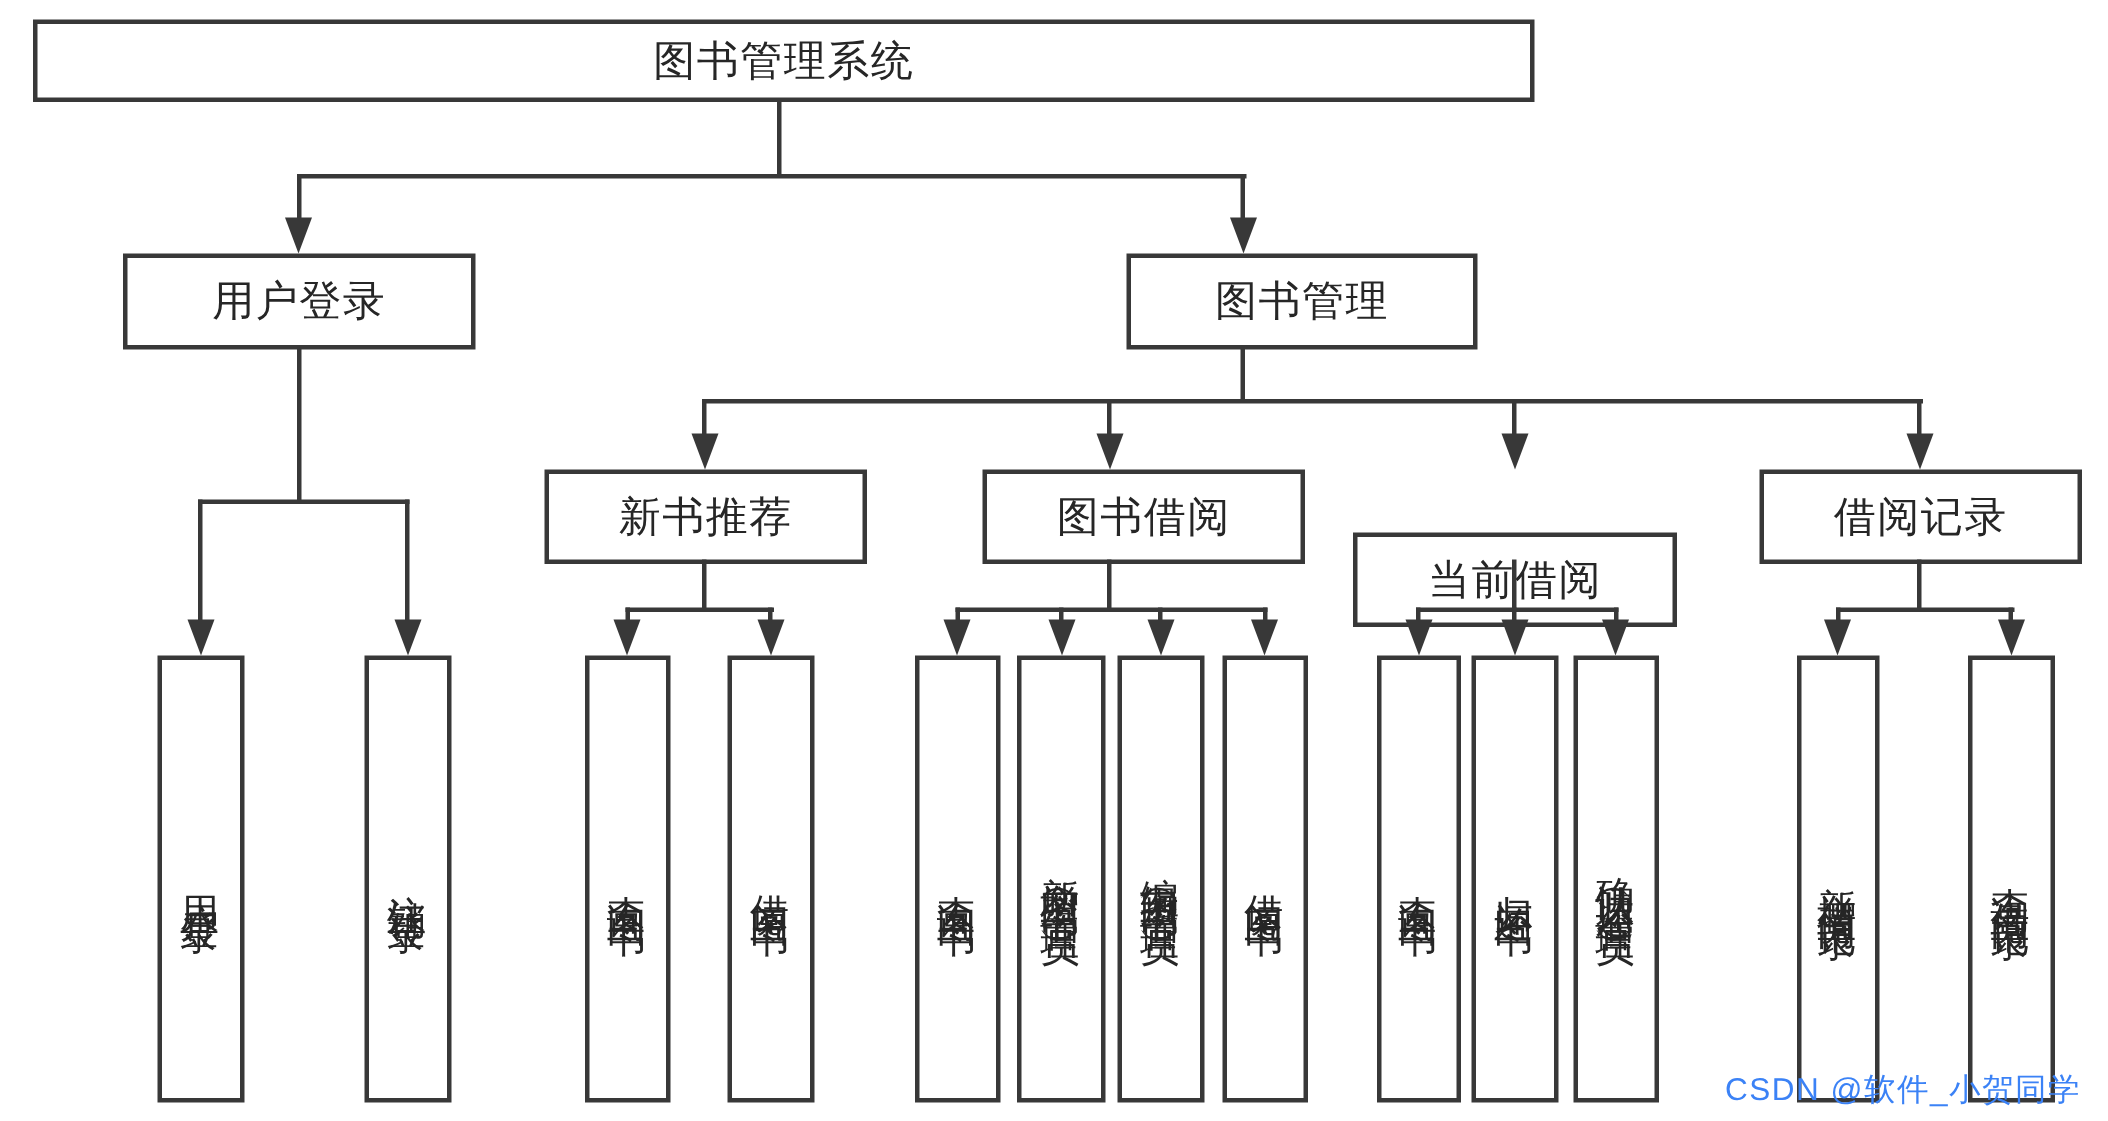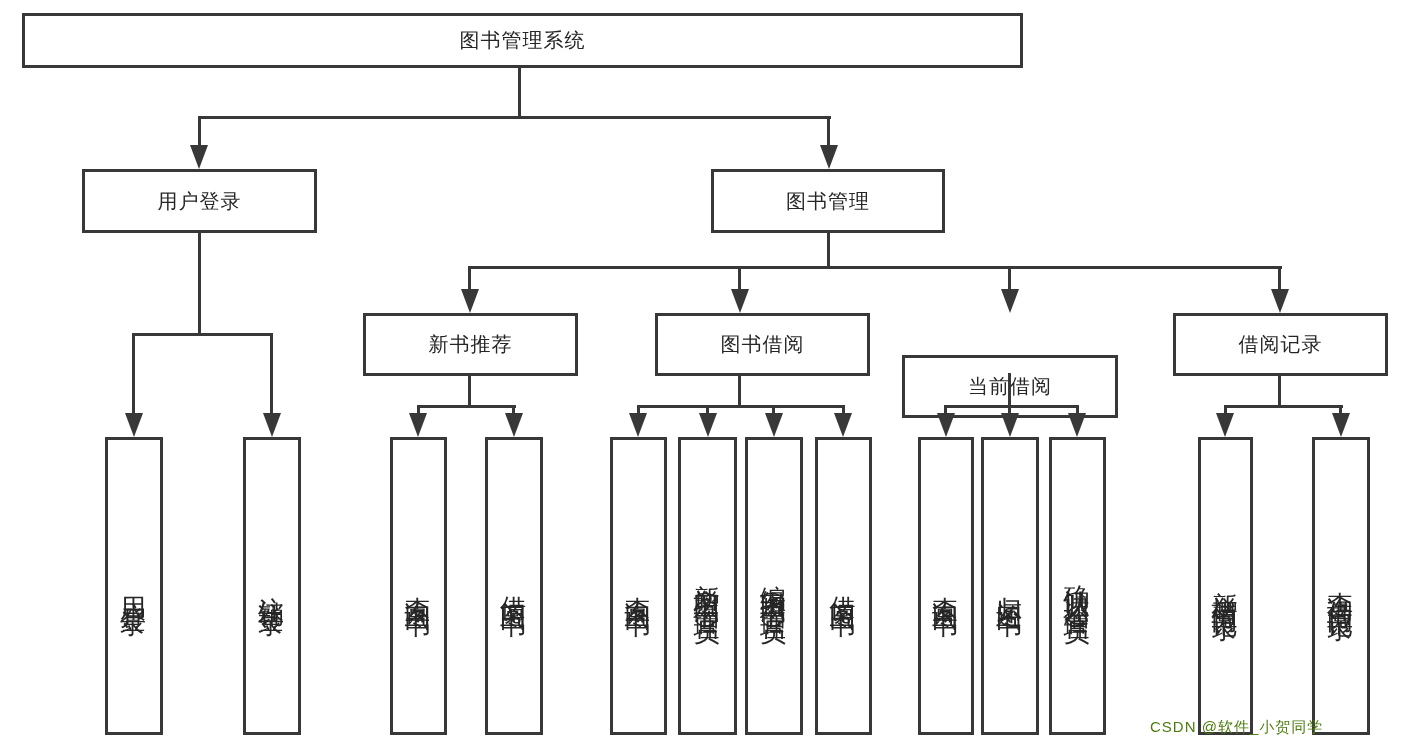--- a/index.html
+++ b/index.html
@@ -5,40 +5,40 @@
   html,body{margin:0;padding:0;background:#ffffff;}
   .canvas{
     position:relative;width:1405px;height:747px;background:#ffffff;
     font-family:"Liberation Sans",sans-serif;overflow:hidden;
   }
   .node{
     position:absolute;box-sizing:border-box;border:3px solid #383838;
     background:#ffffff;display:flex;align-items:center;justify-content:center;
     color:#262626;
   }
-  .hnode{font-size:20px;letter-spacing:1px;}
+  .hnode{font-size:28px;letter-spacing:1px;}
   .vnode{
     font-size:26px;letter-spacing:5px;
     writing-mode:vertical-rl;text-orientation:mixed;
   }
   .ln{position:absolute;background:#383838;}
   .arr{
     position:absolute;width:0;height:0;
     border-left:9px solid transparent;border-right:9px solid transparent;
     border-top:24px solid #383838;
   }
   .watermark{
-    position:absolute;left:1150px;top:714px;font-size:15px;line-height:26px;
-    color:#4d7c0f;letter-spacing:1px;white-space:nowrap;z-index:5;
+    position:absolute;left:1150px;top:714px;font-size:21px;line-height:26px;
+    color:#3b82f6;letter-spacing:1px;white-space:nowrap;z-index:5;
   }
   
   #b-root{left:22px;top:13px;width:1001px;height:55px;}
   
   #b-user-login{left:82px;top:169px;width:235px;height:64px;}
-  #b-book-mgmt{left:711px;top:169px;width:234px;height:64px;}
+  #b-book-mgmt{left:751px;top:169px;width:234px;height:64px;}
   
   #b-new-book{left:363px;top:313px;width:215px;height:63px;}
   #b-borrow{left:632px;top:313px;width:215px;height:63px;margin-left:23px;}
   #b-current{left:902px;top:313px;width:216px;height:63px;margin-top:42px;}
   #b-record{left:1173px;top:313px;width:215px;height:63px;}
   
   #l1{left:105px;top:437px;width:58px;height:298px;}
   #l2{left:243px;top:437px;width:58px;height:298px;}
   #l3{left:390px;top:437px;width:57px;height:298px;}
   #l4{left:485px;top:437px;width:58px;height:298px;}

